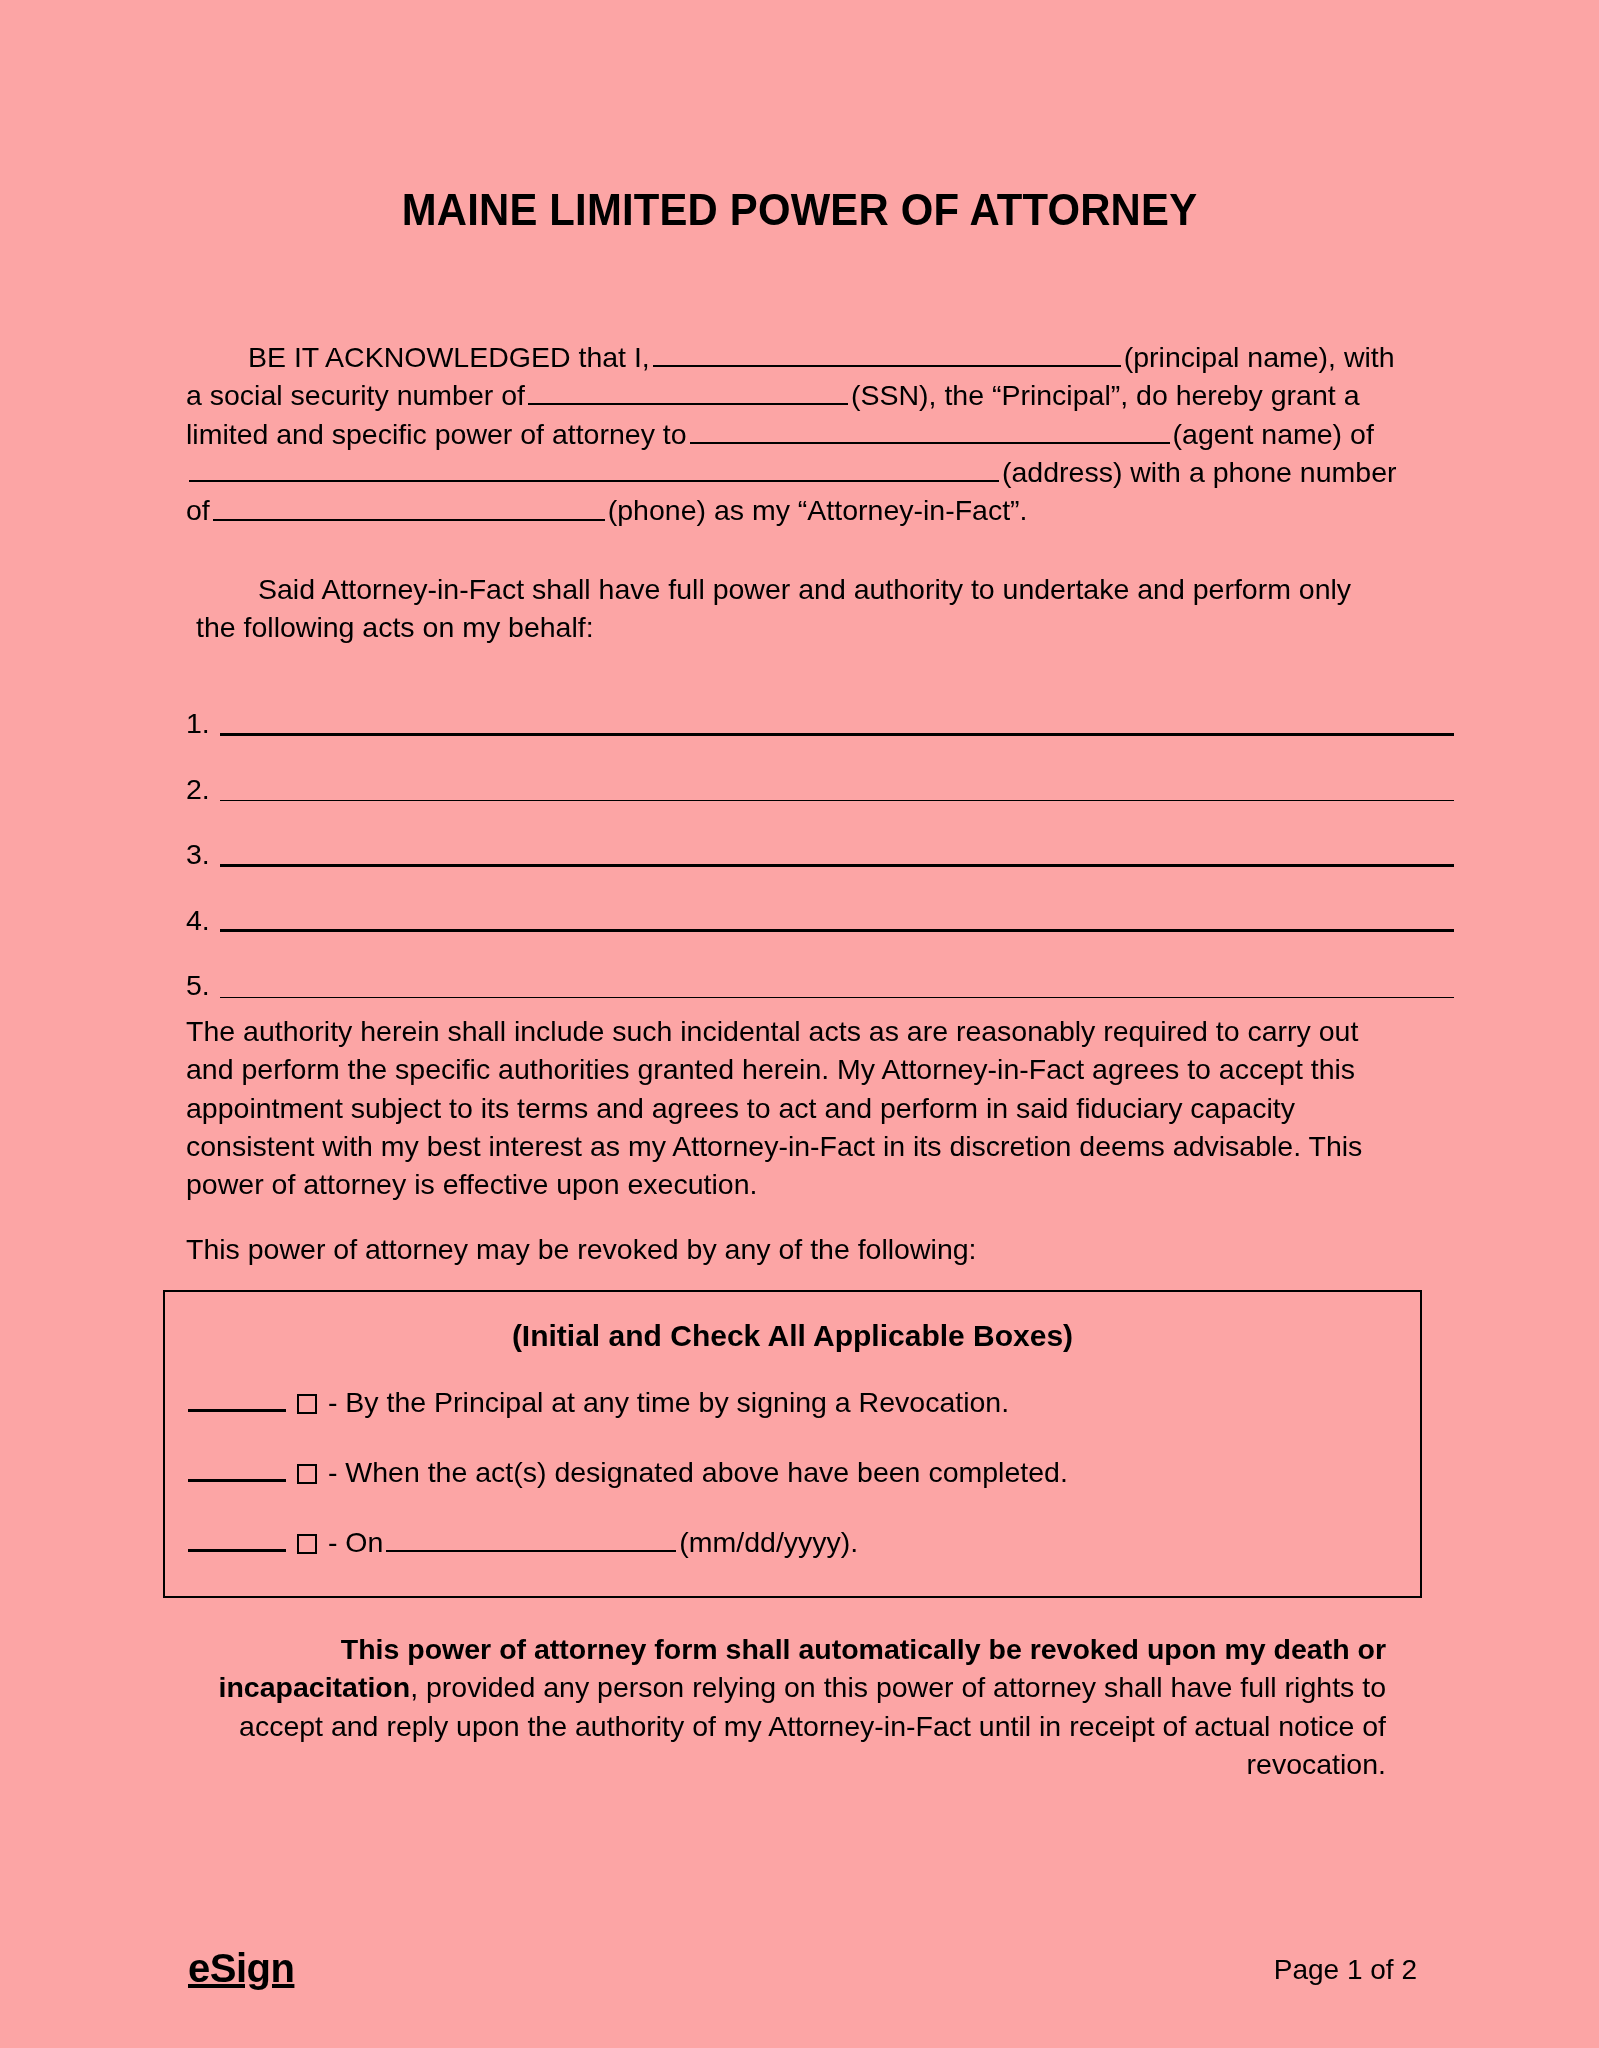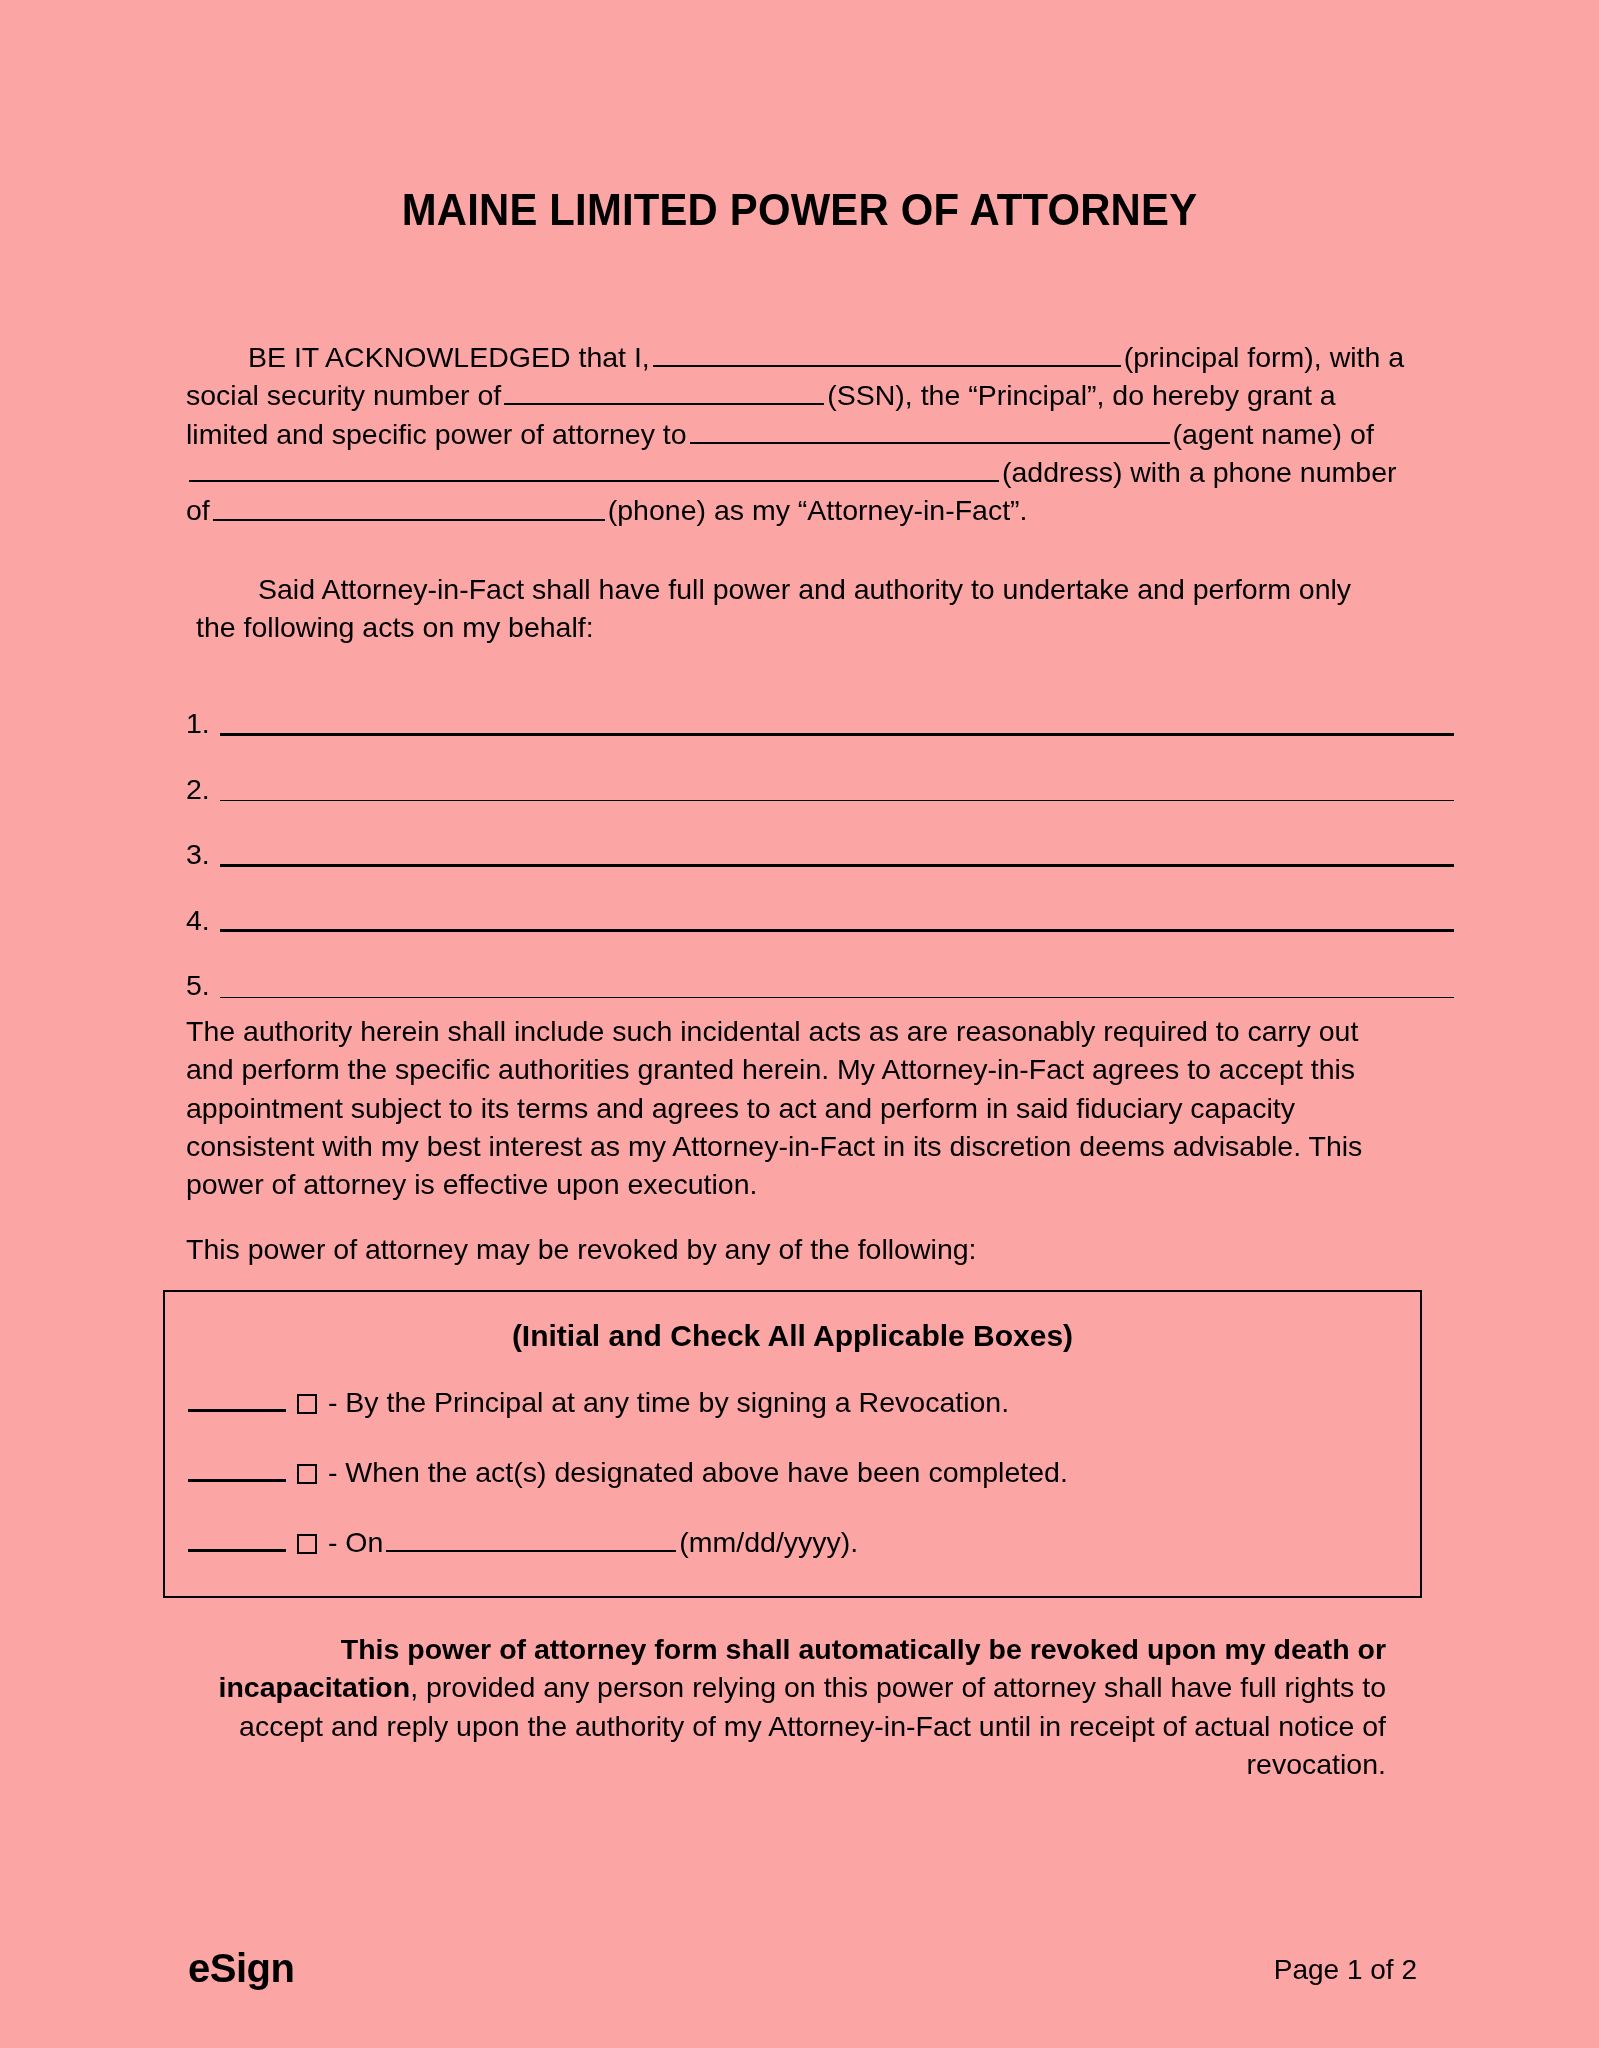--- a/index.html
+++ b/index.html
@@ -149,38 +149,39 @@
 
   
   .footer-logo {
     position: absolute;
     left: 188px;
     top: 1946px;
     font-size: 40px;
     font-weight: bold;
     letter-spacing: -0.5px;
     font-stretch: condensed;
+    text-decoration: underline;
   }
   .footer-page {
     position: absolute;
     right: 182px;
     top: 1954px;
     font-size: 28px;
     font-stretch: condensed;
   }
 </style>
 </head>
 <body>
 
 <div class="page">
 
   <div class="doc-title">MAINE LIMITED POWER OF ATTORNEY</div>
 
   <div class="body-block blk-ack">
-    <span class="indent"></span><span>BE IT ACKNOWLEDGED that I,</span><span class="fill fill-principal"></span><span>(principal form),</span>
+    <span class="indent"></span><span>BE IT ACKNOWLEDGED that I,</span><span class="fill fill-principal"></span><span>(principal name),</span>
     <span>with a social security number of</span><span class="fill fill-ssn"></span><span>(SSN), the “Principal”, do hereby</span>
     <span>grant a limited and specific power of attorney to</span><span class="fill fill-agent"></span><span>(agent</span>
     <span>name) of</span><span class="fill fill-address"></span><span>(address) with a</span>
     <span>phone number of</span><span class="fill fill-phone"></span><span>(phone) as my “Attorney-in-Fact”.</span>
   </div>
 
   <div class="body-block blk-said">
     <span class="indent"></span><span>Said Attorney-in-Fact shall have full power and authority to undertake and perform</span>
     <span>only the following acts on my behalf:</span>
   </div>

